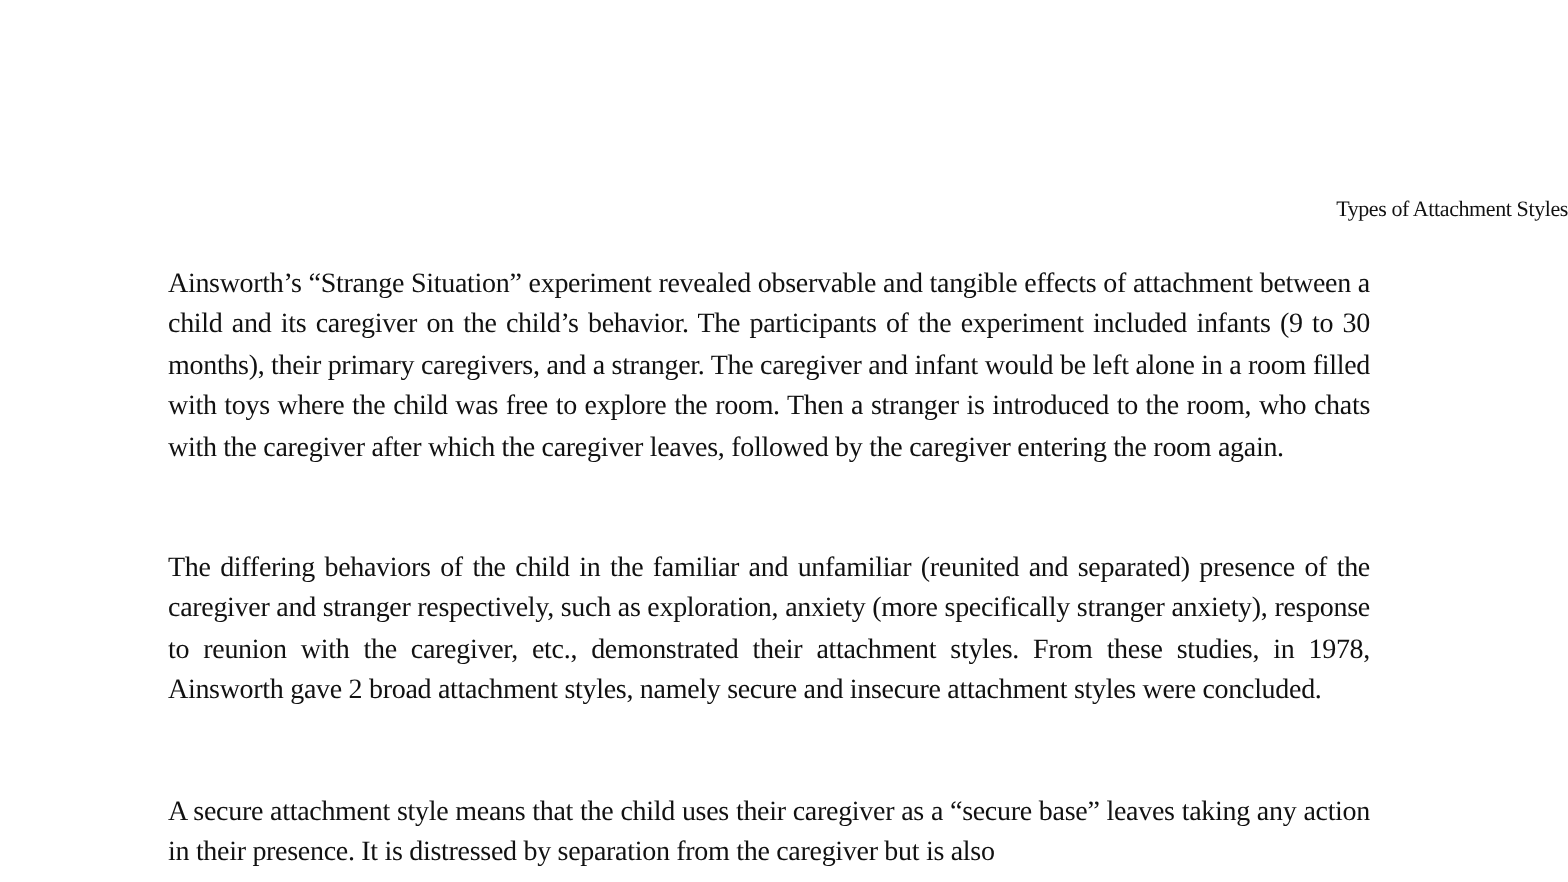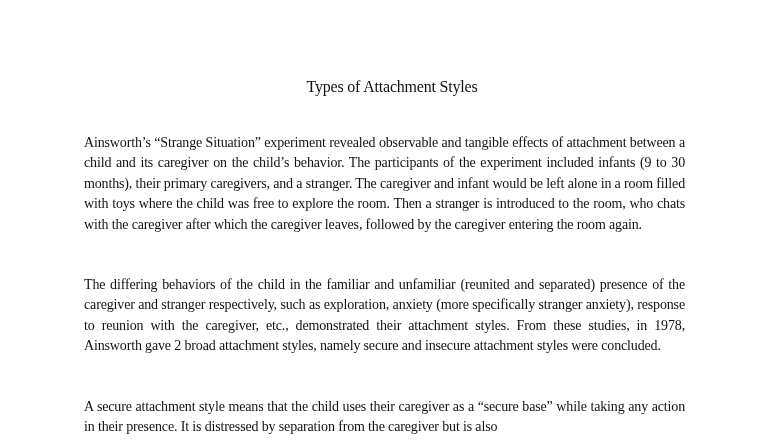--- a/index.html
+++ b/index.html
@@ -20,23 +20,23 @@
       left: 0;
       top: 0;
       width: 784px;
       height: 441px;
       background: #ffffff;
     }
     .title {
       position: absolute;
       left: 0;
       width: 784px;
-      top: 78px;
-      text-align: center;
-      font-size: 16px;
+      top: 96px;
+      text-align: right;
+      font-size: 11px;
       line-height: 18px;
       letter-spacing: -0.2px;
     }
     .para {
       position: absolute;
       left: 84px;
       width: 601px;
       font-size: 14px;
       line-height: 20.4px;
       text-align: justify;
@@ -48,14 +48,14 @@
     .p2 { top: 275px; }
     .p3 { top: 397px; }
   </style>
 </head>
 <body>
 
 <div class="page">
   <div class="title">Types of Attachment Styles</div>
   <p class="para p1">Ainsworth’s “Strange Situation” experiment revealed observable and tangible effects of attachment between a child and its caregiver on the child’s behavior. The participants of the experiment included infants (9 to 30 months), their primary caregivers, and a stranger. The caregiver and infant would be left alone in a room filled with toys where the child was free to explore the room. Then a stranger is introduced to the room, who chats with the caregiver after which the caregiver leaves, followed by the caregiver entering the room again.</p>
   <p class="para p2">The differing behaviors of the child in the familiar and unfamiliar (reunited and separated) presence of the caregiver and stranger respectively, such as exploration, anxiety (more specifically stranger anxiety), response to reunion with the caregiver, etc., demonstrated their attachment styles. From these studies, in 1978, Ainsworth gave 2 broad attachment styles, namely secure and insecure attachment styles were concluded.</p>
-  <p class="para p3">A secure attachment style means that the child uses their caregiver as a “secure base” while taking any action in their presence. It is distressed by separation from the caregiver but is also</p>
+  <p class="para p3">A secure attachment style means that the child uses their caregiver as a “secure base” leaves taking any action in their presence. It is distressed by separation from the caregiver but is also</p>
 </div>
 
 </body></html>

